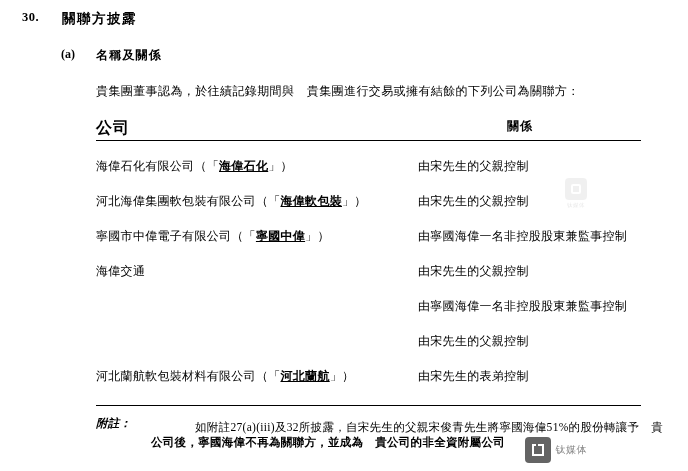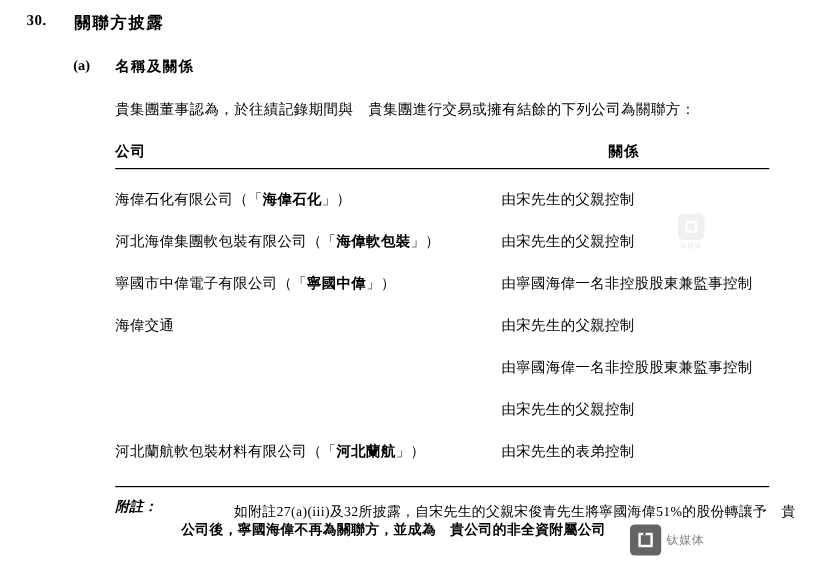--- a/index.html
+++ b/index.html
@@ -81,21 +81,21 @@
     width: 545px;
   }
   .thead {
     position: relative;
     height: 28px;
   }
   .th-company {
     position: absolute;
     left: 0;
     top: 4px;
-    font-size: 12px;
+    font-size: 16px;
     font-weight: bold;
     letter-spacing: 1px;
   }
   .th-relation {
     position: absolute;
     left: 411px;
     top: 4px;
     font-size: 12px;
     font-weight: bold;
     letter-spacing: 1px;
@@ -126,20 +126,21 @@
   .cell-company {
     position: absolute;
     left: 0;
     top: 8px;
     font-size: 12px;
     letter-spacing: 0.3px;
     white-space: nowrap;
   }
   .cell-company b {
     font-weight: bold;
+    text-decoration: underline;
   }
   .cell-company i {
     font-style: italic;
   }
   .cell-relation {
     position: absolute;
     left: 322px;
     top: 8px;
     font-size: 12px;
     letter-spacing: 0.3px;

